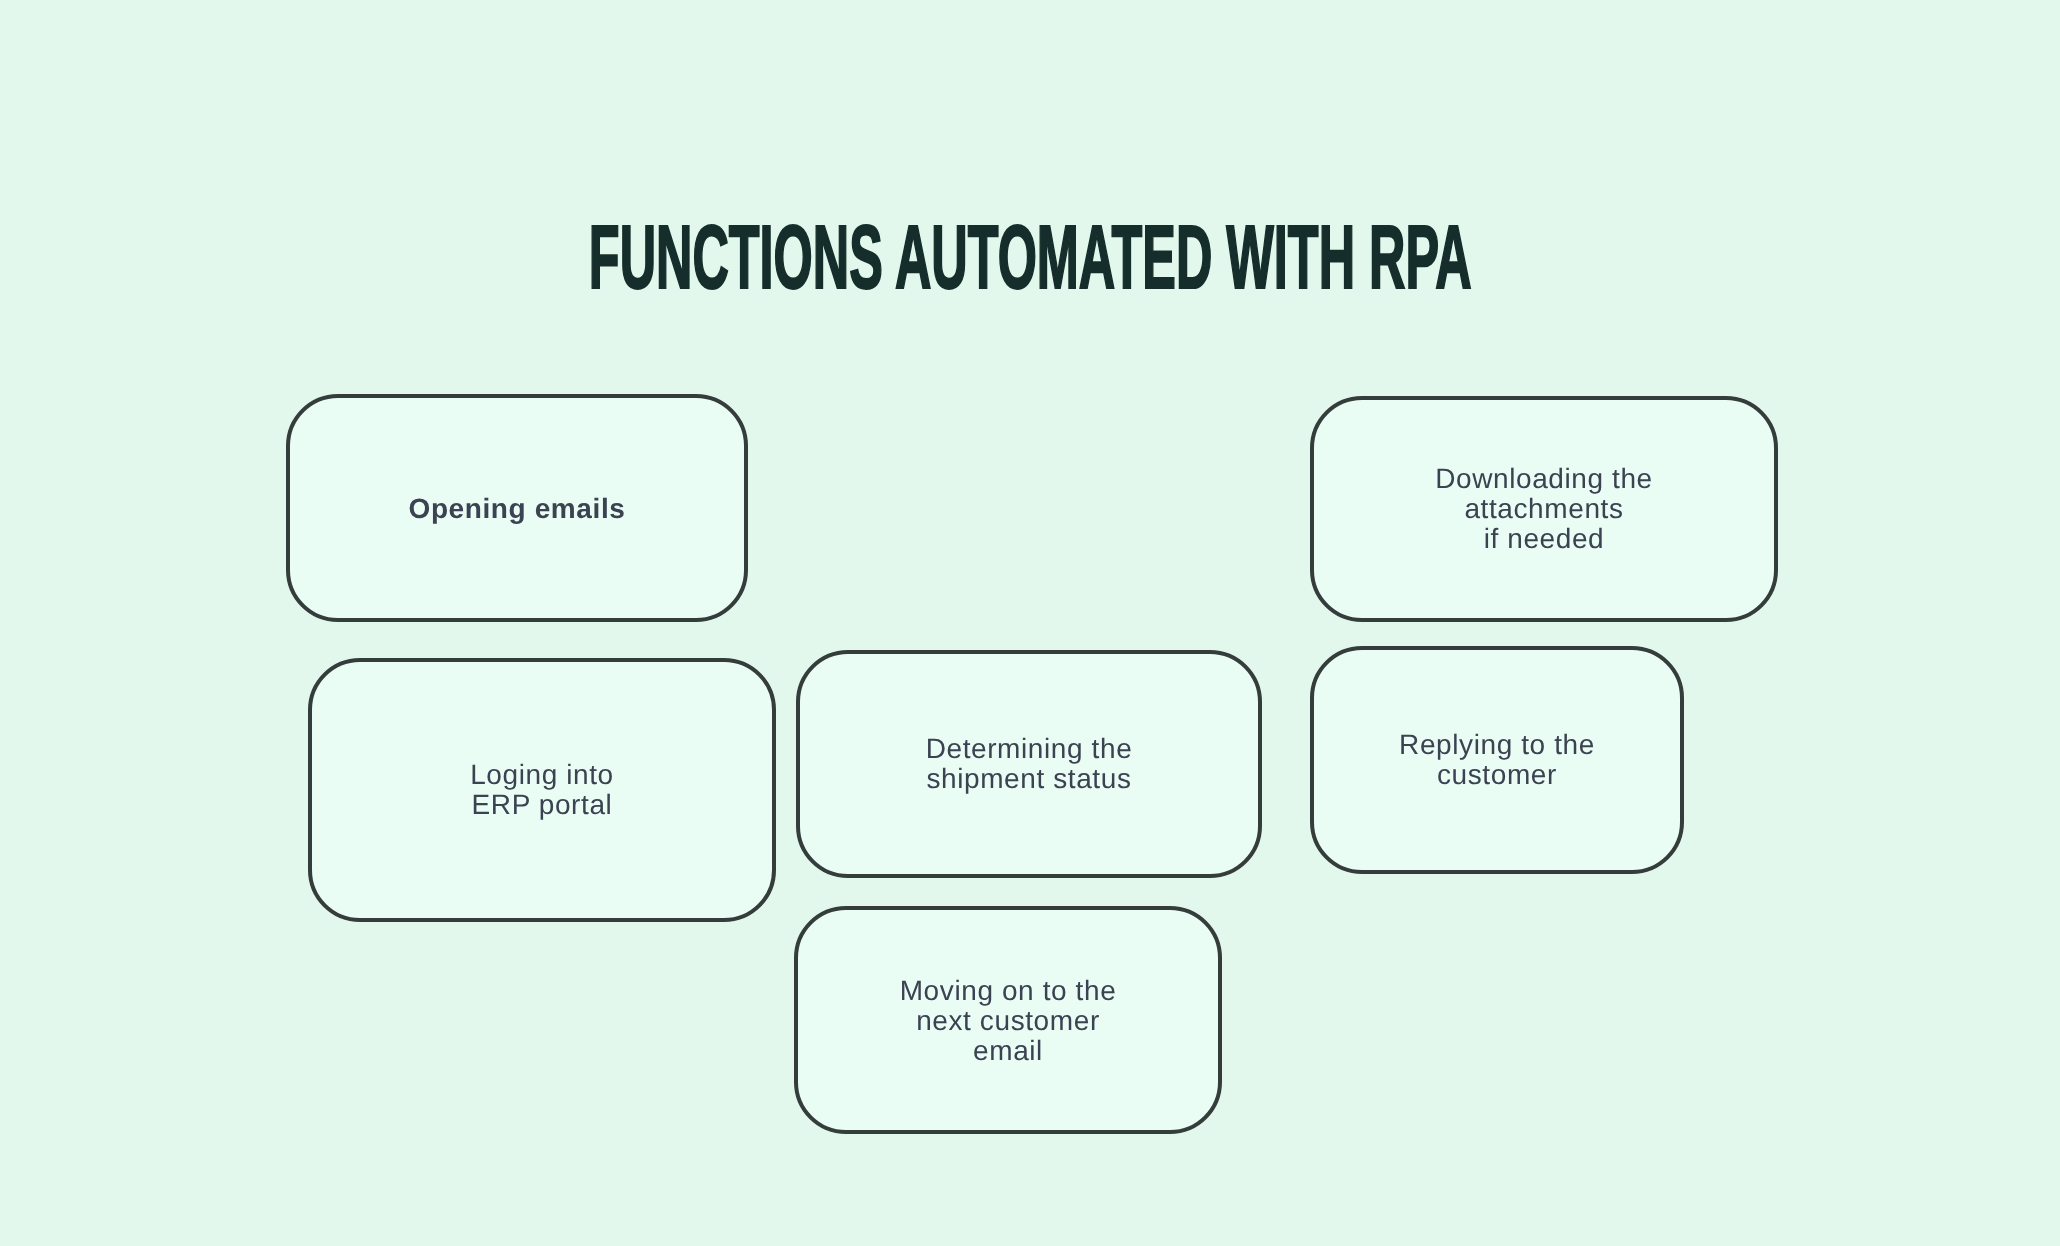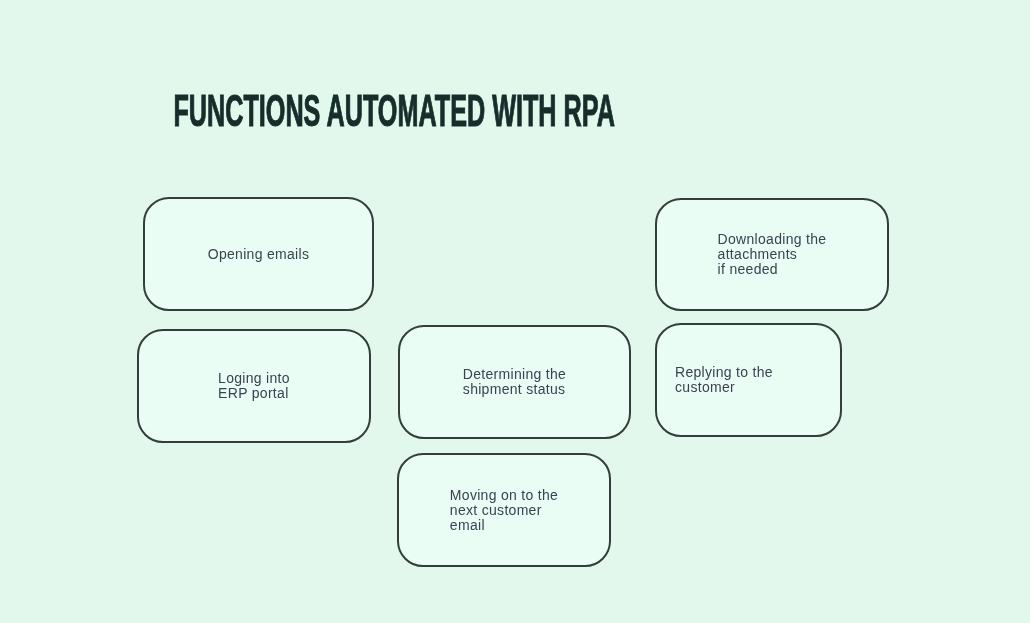--- a/index.html
+++ b/index.html
@@ -13,23 +13,24 @@
     overflow: hidden;
   }
   .canvas {
     position: relative;
     width: 1030px;
     height: 623px;
     background: #e3f8ed;
   }
   .title-wrap {
     position: absolute;
-    top: 88px;
+    top: 106px;
     left: 0;
     width: 100%;
+    text-align: center;
   }
   .title {
     display: inline-block;
     font-family: "Liberation Sans", sans-serif;
     font-weight: bold;
     font-size: 45px;
     line-height: 1;
     letter-spacing: 0px;
     color: #152e2b;
     -webkit-text-stroke: 1.1px #152e2b;
@@ -39,34 +40,35 @@
   }
   .step-box {
     position: absolute;
     box-sizing: border-box;
     background: #eafdf4;
     border: 2px solid #343d3b;
     border-radius: 26px;
     display: flex;
     align-items: center;
     justify-content: center;
+    text-align: center;
     padding: 26px 18px;
   }
   .step-label {
     font-family: "Liberation Sans", sans-serif;
     font-size: 14px;
     line-height: 15px;
     letter-spacing: 0.3px;
     color: #3b4251;
     white-space: pre-line;
   }
-  .b1 { left: 143px; top: 197px; width: 231px; height: 114px; }
+  .b1 { left: 143px; top: 197px; width: 231px; height: 114px; font-weight: bold; }
   .b2 { left: 398px; top: 197px; width: 233px; height: 114px; }
   .b3 { left: 655px; top: 198px; width: 234px; height: 113px; }
-  .b4 { left: 137px; top: 329px; width: 234px; height: 114px; }
+  .b4 { left: 154px; top: 329px; width: 234px; height: 132px; }
   .b5 { left: 398px; top: 325px; width: 233px; height: 114px; }
   .b6 { left: 655px; top: 323px; width: 187px; height: 114px; }
   .b7 { left: 397px; top: 453px; width: 214px; height: 114px; }
 </style>
 </head>
 <body>
 
 <div class="canvas">
 
   <div class="title-wrap">

